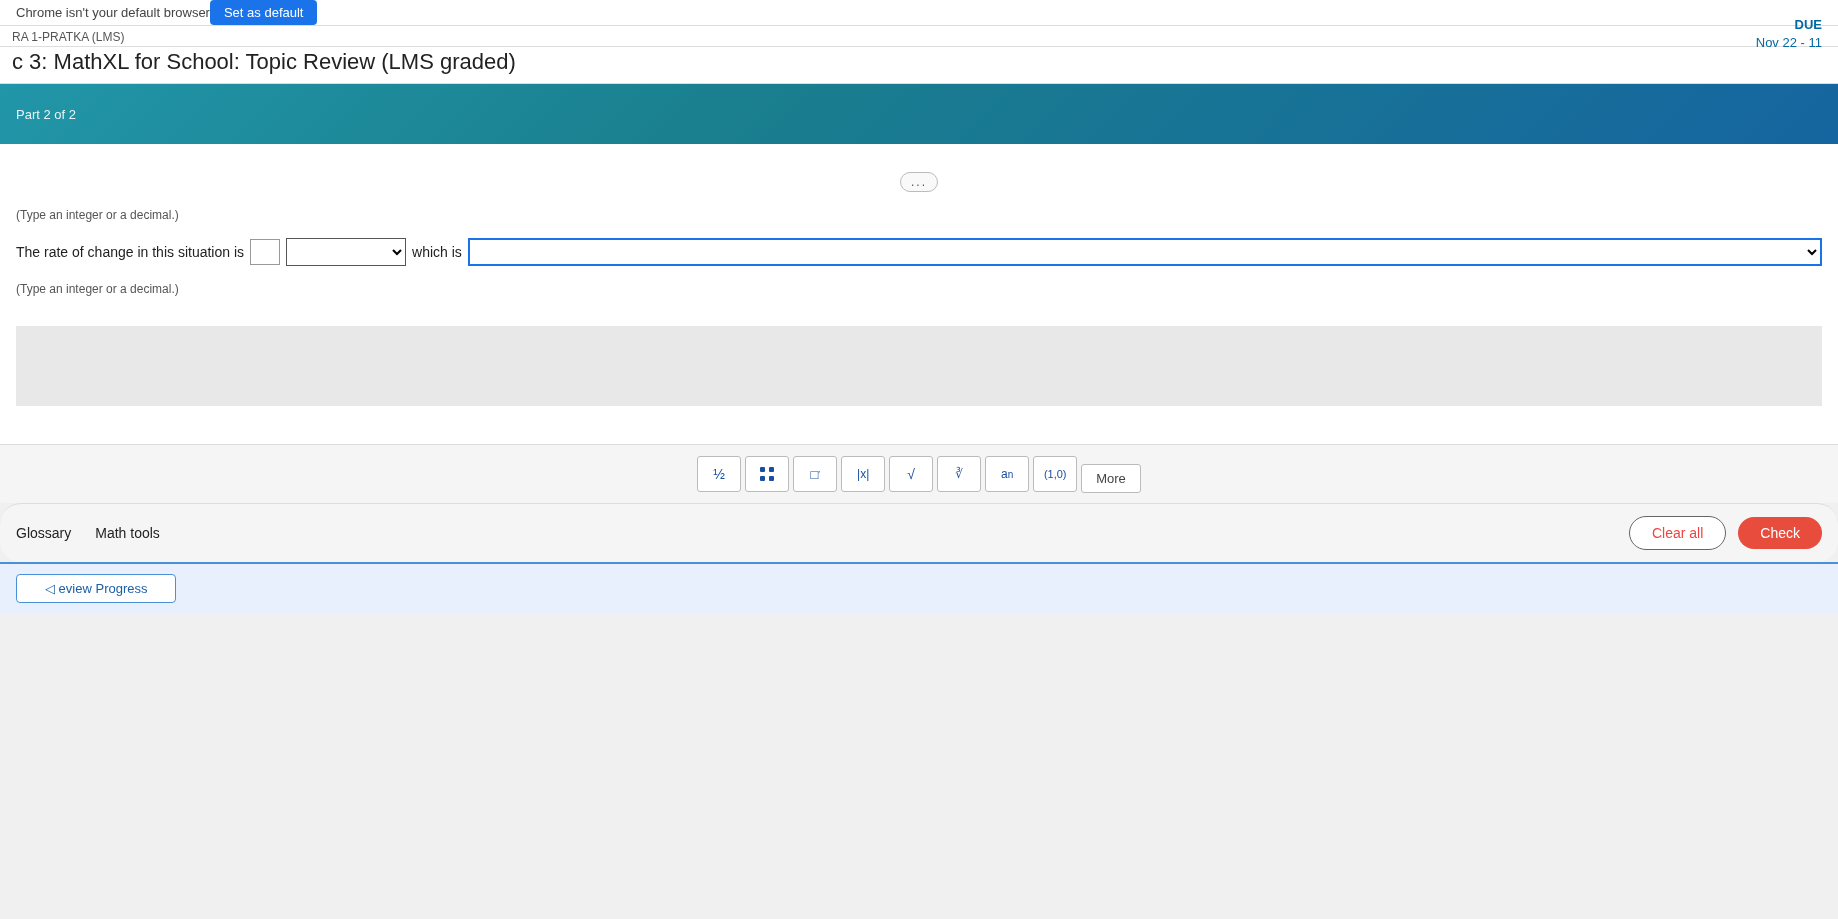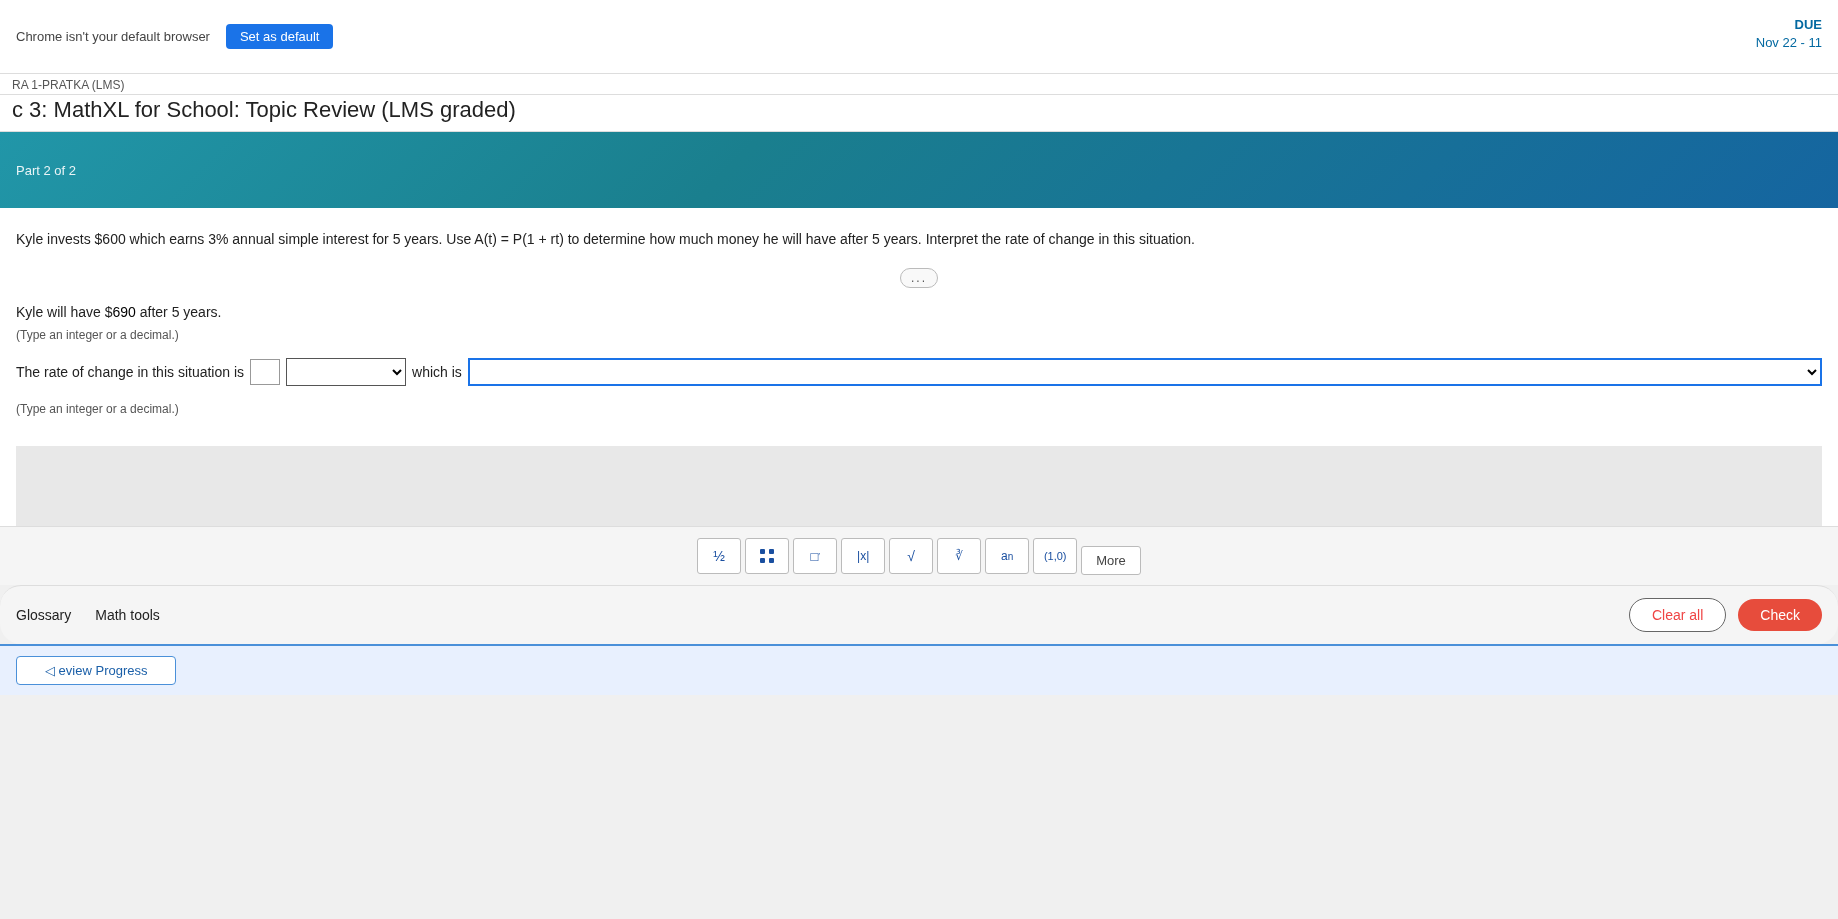--- a/index.html
+++ b/index.html
@@ -1,24 +1,24 @@
 <!DOCTYPE html>
 <html><head>
   <meta charset="utf-8">
   <style>
     * { box-sizing: border-box; margin: 0; padding: 0; }
     body { font-family: Arial, sans-serif; background: #f0f0f0; font-size: 14px; color: #222; overflow-x: hidden; }
 
     
     .top-bar {
       background: #fff;
-      padding: 24px 16px;
-      display: flex;
-      align-items: center;
-      gap: 16px;
+      padding: 0 16px;
+      display: flex;
+      align-items: center;
+      gap: 0;
       border-bottom: 1px solid #ddd;
       position: relative;
     }
     .chrome-warning {
       font-size: 13px;
       color: #444;
     }
     .set-default-btn {
       background: #1a73e8;
       color: #fff;
@@ -52,21 +52,21 @@
       padding: 2px 12px 8px 12px;
       font-size: 22px;
       font-weight: 400;
       color: #222;
       border-bottom: 1px solid #ddd;
     }
 
     
     .teal-banner {
       background: linear-gradient(135deg, #2196a8 0%, #1a7f8e 40%, #1565a0 100%);
-      height: 76px;
+      height: 60px;
       display: flex;
       align-items: center;
       padding: 4px 16px;
       color: #fff;
       font-size: 14px;
     }
 
     
     .part-label {
       font-size: 13px;
@@ -276,29 +276,25 @@
   <span>RA 1-PRATKA (LMS)</span>
 </div>
 
 <div class="course-title-bar">c 3: MathXL for School: Topic Review (LMS graded)</div>
 
 <div class="teal-banner">
   <span class="part-label">Part 2 of 2</span>
 </div>
 
 <div class="content-area">
-  <p class="question-text">Kyle invests $600 which earns 3% annual simple interest for 5 years. Use A(t) = P(1 + rt) to determine how much money he will have after 5 years. Interpret the rate of change in this situation.</p>
 
   <div class="dots-container">
     <button class="dots-btn">...</button>
   </div>
 
-  <div class="answer-row">
-    <span>Kyle will have $</span><span class="answer-value">690</span><span> after 5 years.</span>
-  </div>
   <div class="sub-label">(Type an integer or a decimal.)</div>
 
   <div class="rate-row">
     <span>The rate of change in this situation is</span>
     <div class="small-input-box"></div>
     <select class="dropdown-select">
       <option value=""></option>
     </select>
     <span>which is</span>
     <select class="which-is-input">

